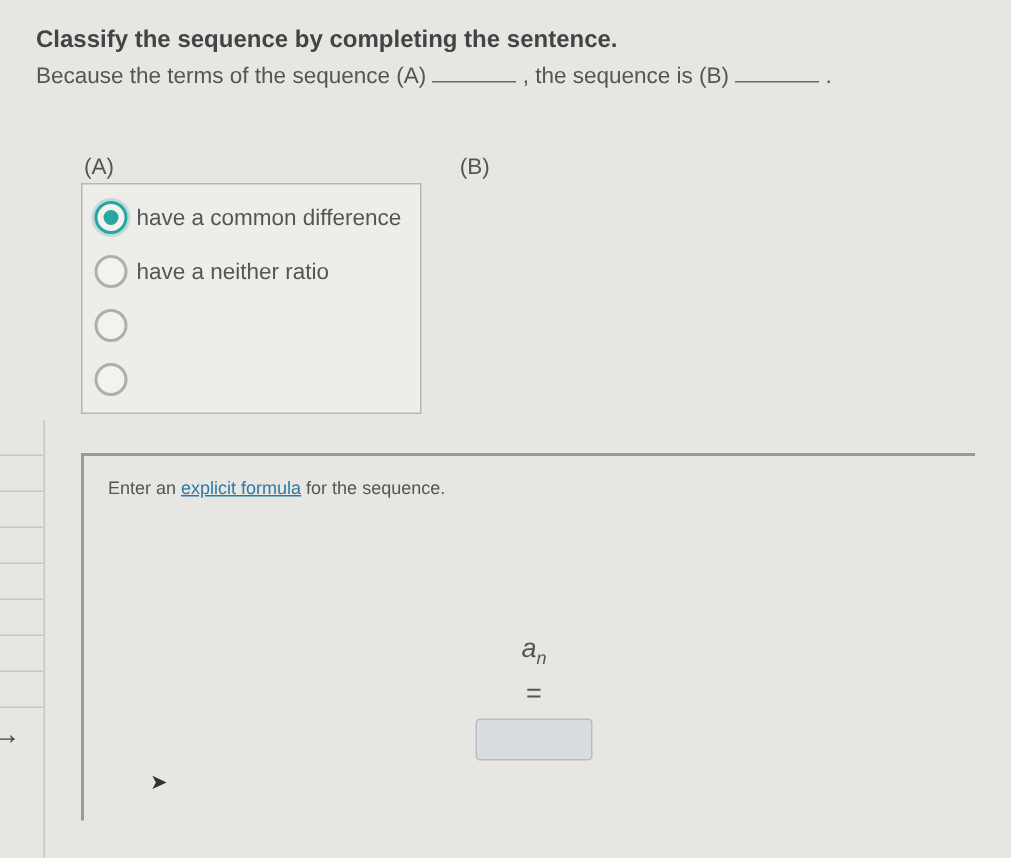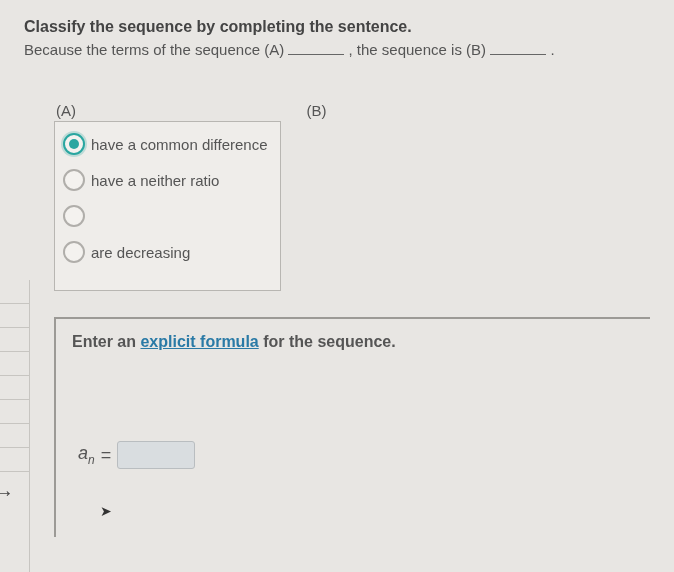--- a/index.html
+++ b/index.html
@@ -14,21 +14,21 @@
   }
   .title { font-weight: bold; font-size: 16px; margin-bottom: 4px; color: #444; }
   .subtitle { font-size: 15px; color: #555; margin-bottom: 44px; }
   .blank { display: inline-block; border-bottom: 1px solid #666; min-width: 56px; height: 1em; vertical-align: baseline; }
   .columns { display: flex; gap: 24px; margin-left: 30px; }
   .col { }
   .col-label { font-size: 15px; color: #555; margin-bottom: 2px; margin-left: 2px; }
   .option-box {
     border: 1px solid #b8b6b2;
     background: #efedea;
-    padding: 4px 10px 20px 6px;
+    padding: 4px 10px 4px 6px;
   }
   .opt {
     display: flex;
     align-items: center;
     gap: 6px;
     padding: 7px 2px;
     font-size: 15px;
     color: #555;
   }
   .radio {
@@ -49,31 +49,32 @@
   .radio.selected .dot { display: block; }
   .formula-section {
     margin-top: 26px;
     border-top: 2px solid #9c9a96;
     border-left: 2px solid #9c9a96;
     margin-left: 30px;
     padding: 14px 16px 40px 16px;
     min-height: 220px;
     position: relative;
   }
-  .prompt { font-size: 16px; color: #555; font-weight: bold; }
+  .prompt { font-size: 12px; color: #555; }
   .link { color: #2a7aa6; text-decoration: underline; }
   .formula-row {
     margin-top: 90px;
     display: flex;
     align-items: center;
     gap: 6px;
     font-size: 18px;
     font-style: italic;
     color: #555;
     margin-left: 6px;
+    flex-direction: column;
   }
   .sub { font-size: 12px; font-style: italic; vertical-align: sub; }
   .eq { font-style: normal; }
   .answer-box {
     display: inline-block;
     width: 78px; height: 28px;
     background: #d9dde0;
     border: 1px solid #b9bdc0;
     border-radius: 3px;
   }
@@ -114,21 +115,20 @@
       </div>
       <div class="opt">
         <span class="radio"></span>
         <span>have a neither ratio</span>
       </div>
       <div class="opt">
         <span class="radio"></span>
       </div>
       <div class="opt">
         <span class="radio"></span>
-        <span>are decreasing</span>
       </div>
     </div>
   </div>
 
   <div class="col">
     <div class="col-label">(B)</div>
   </div>
 </div>
 
 <div class="left-rule">

